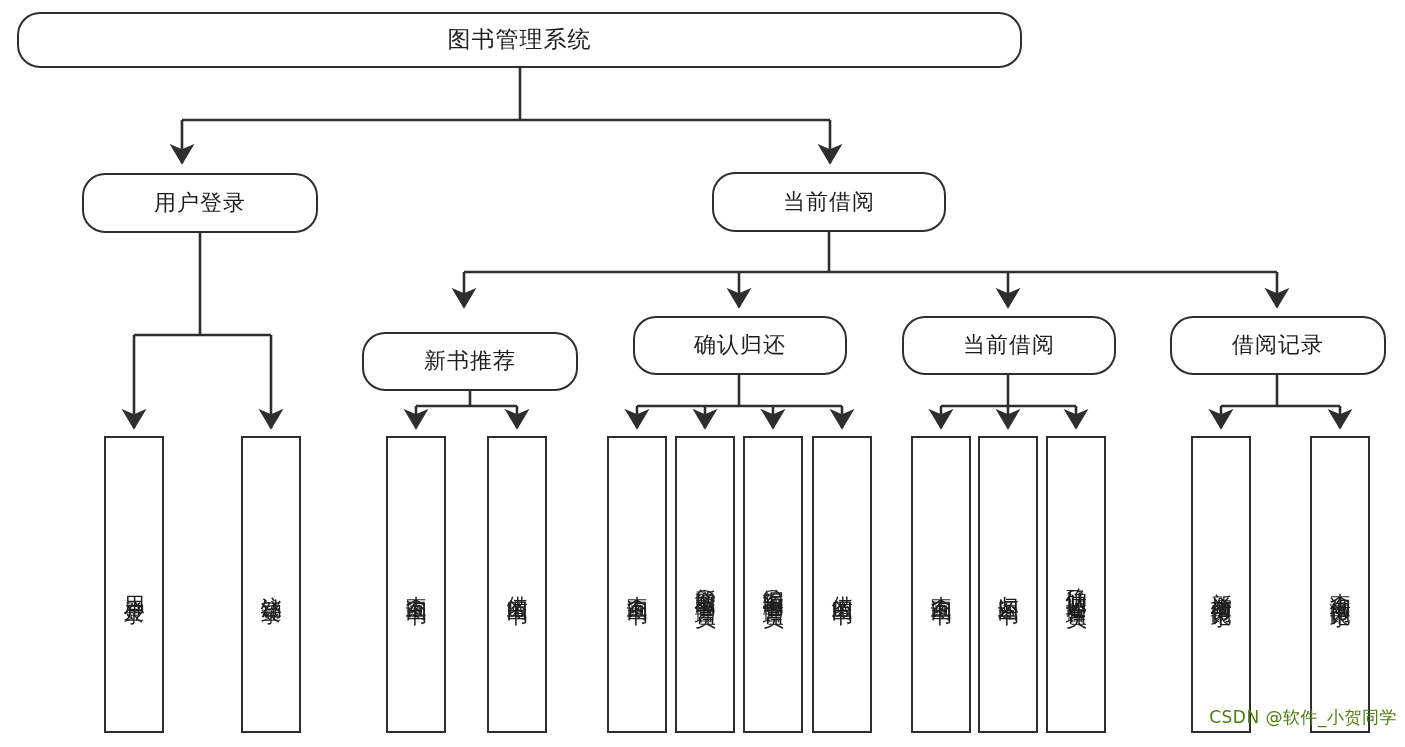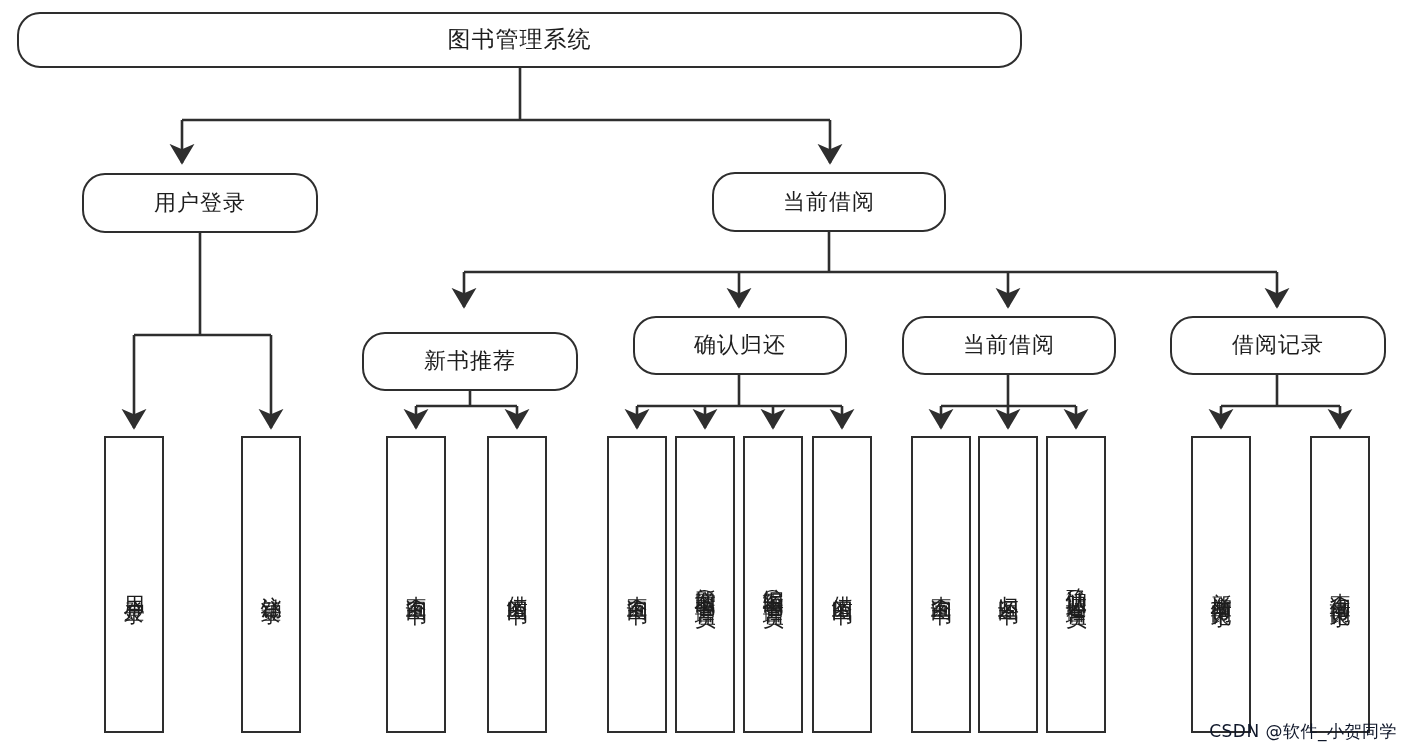--- a/index.html
+++ b/index.html
@@ -51,23 +51,23 @@
     text-orientation: upright;
     font-size: 21px;
     letter-spacing: 3px;
     line-height: 1.25;
     padding: 6px 0;
     white-space: nowrap;
   }
   #watermark {
     position: absolute;
     right: 8px;
-    bottom: 4px;
+    bottom: 18px;
     font-size: 17px;
-    color: #0f172a;
+    color: #4d7c0f;
     letter-spacing: 0.5px;
     z-index: 3;
     white-space: nowrap;
   }
 </style>
 </head>
 <body>
 
 <div id="canvas">
 

